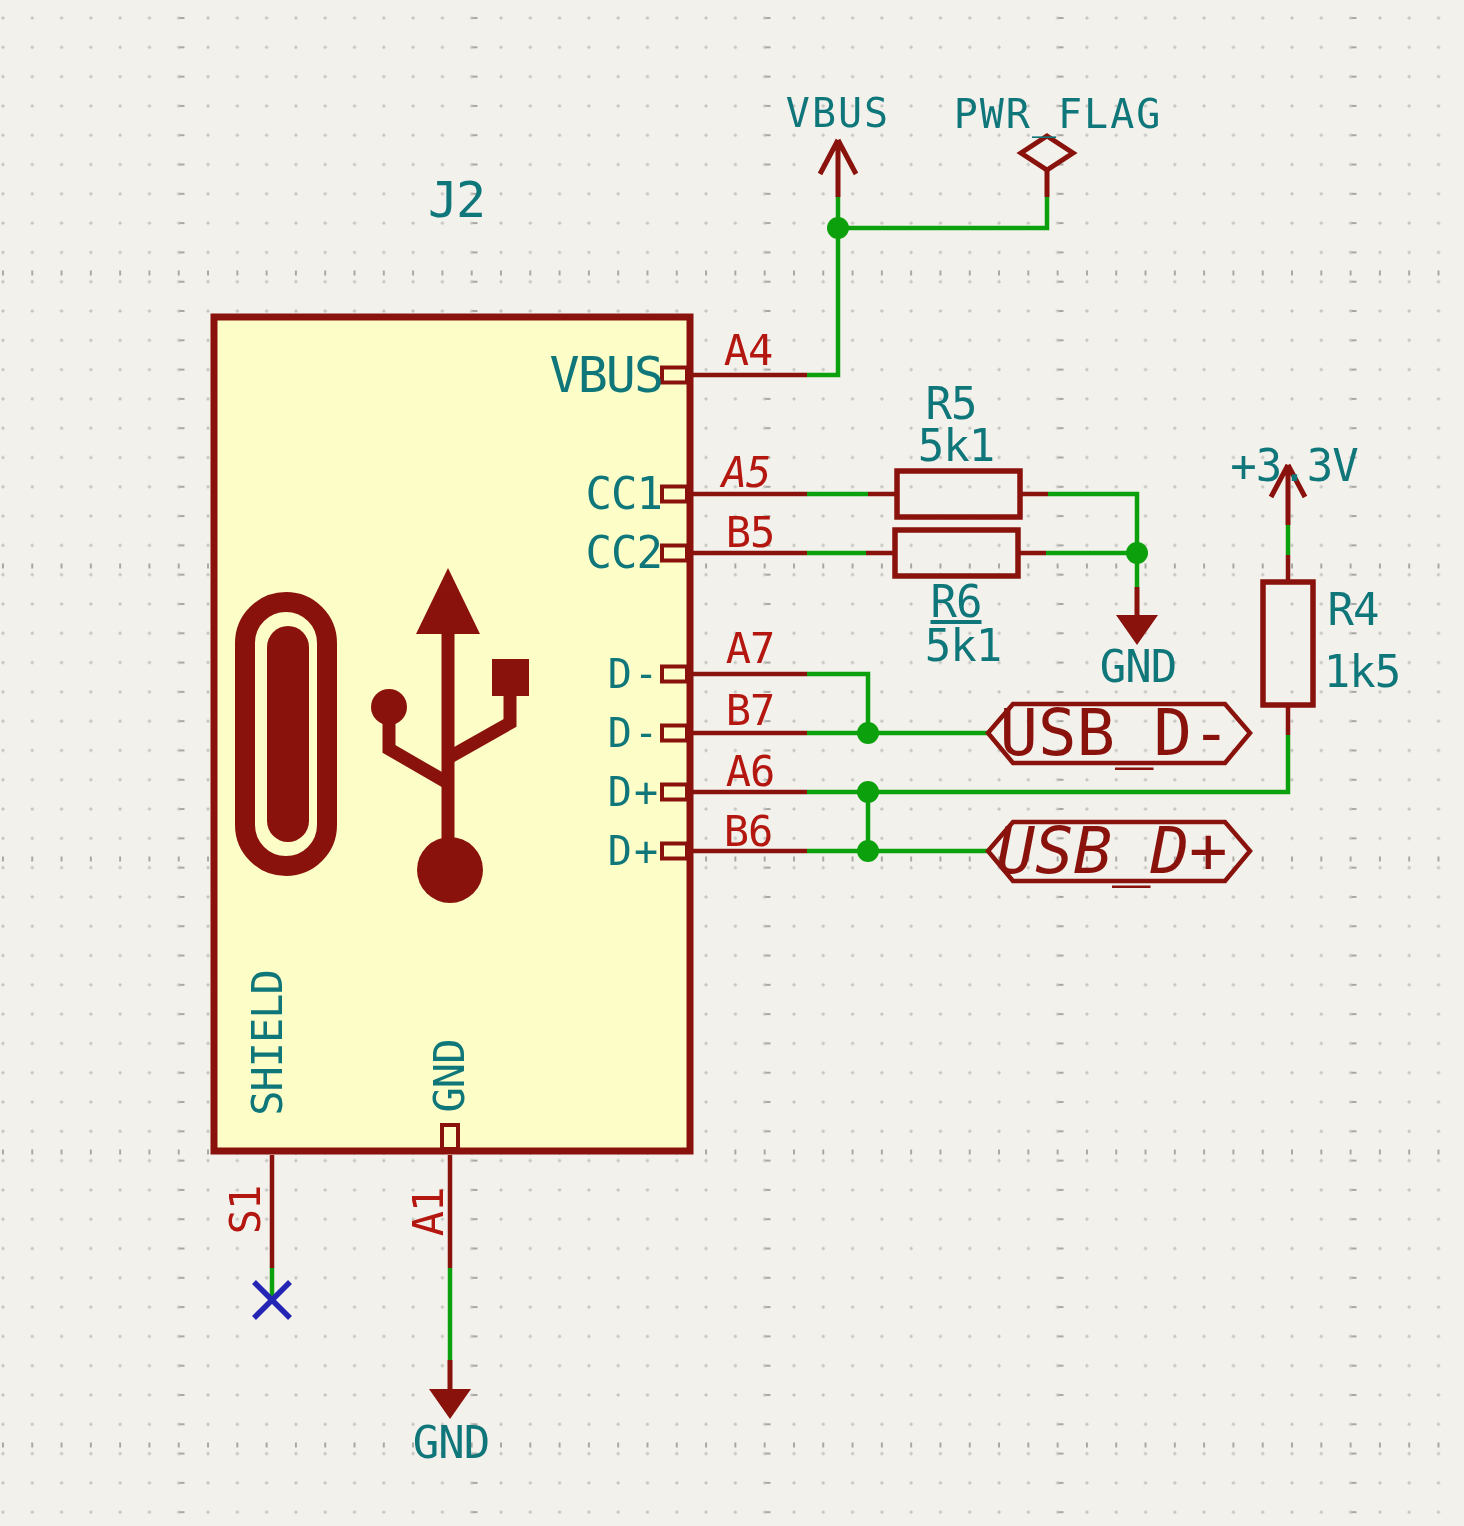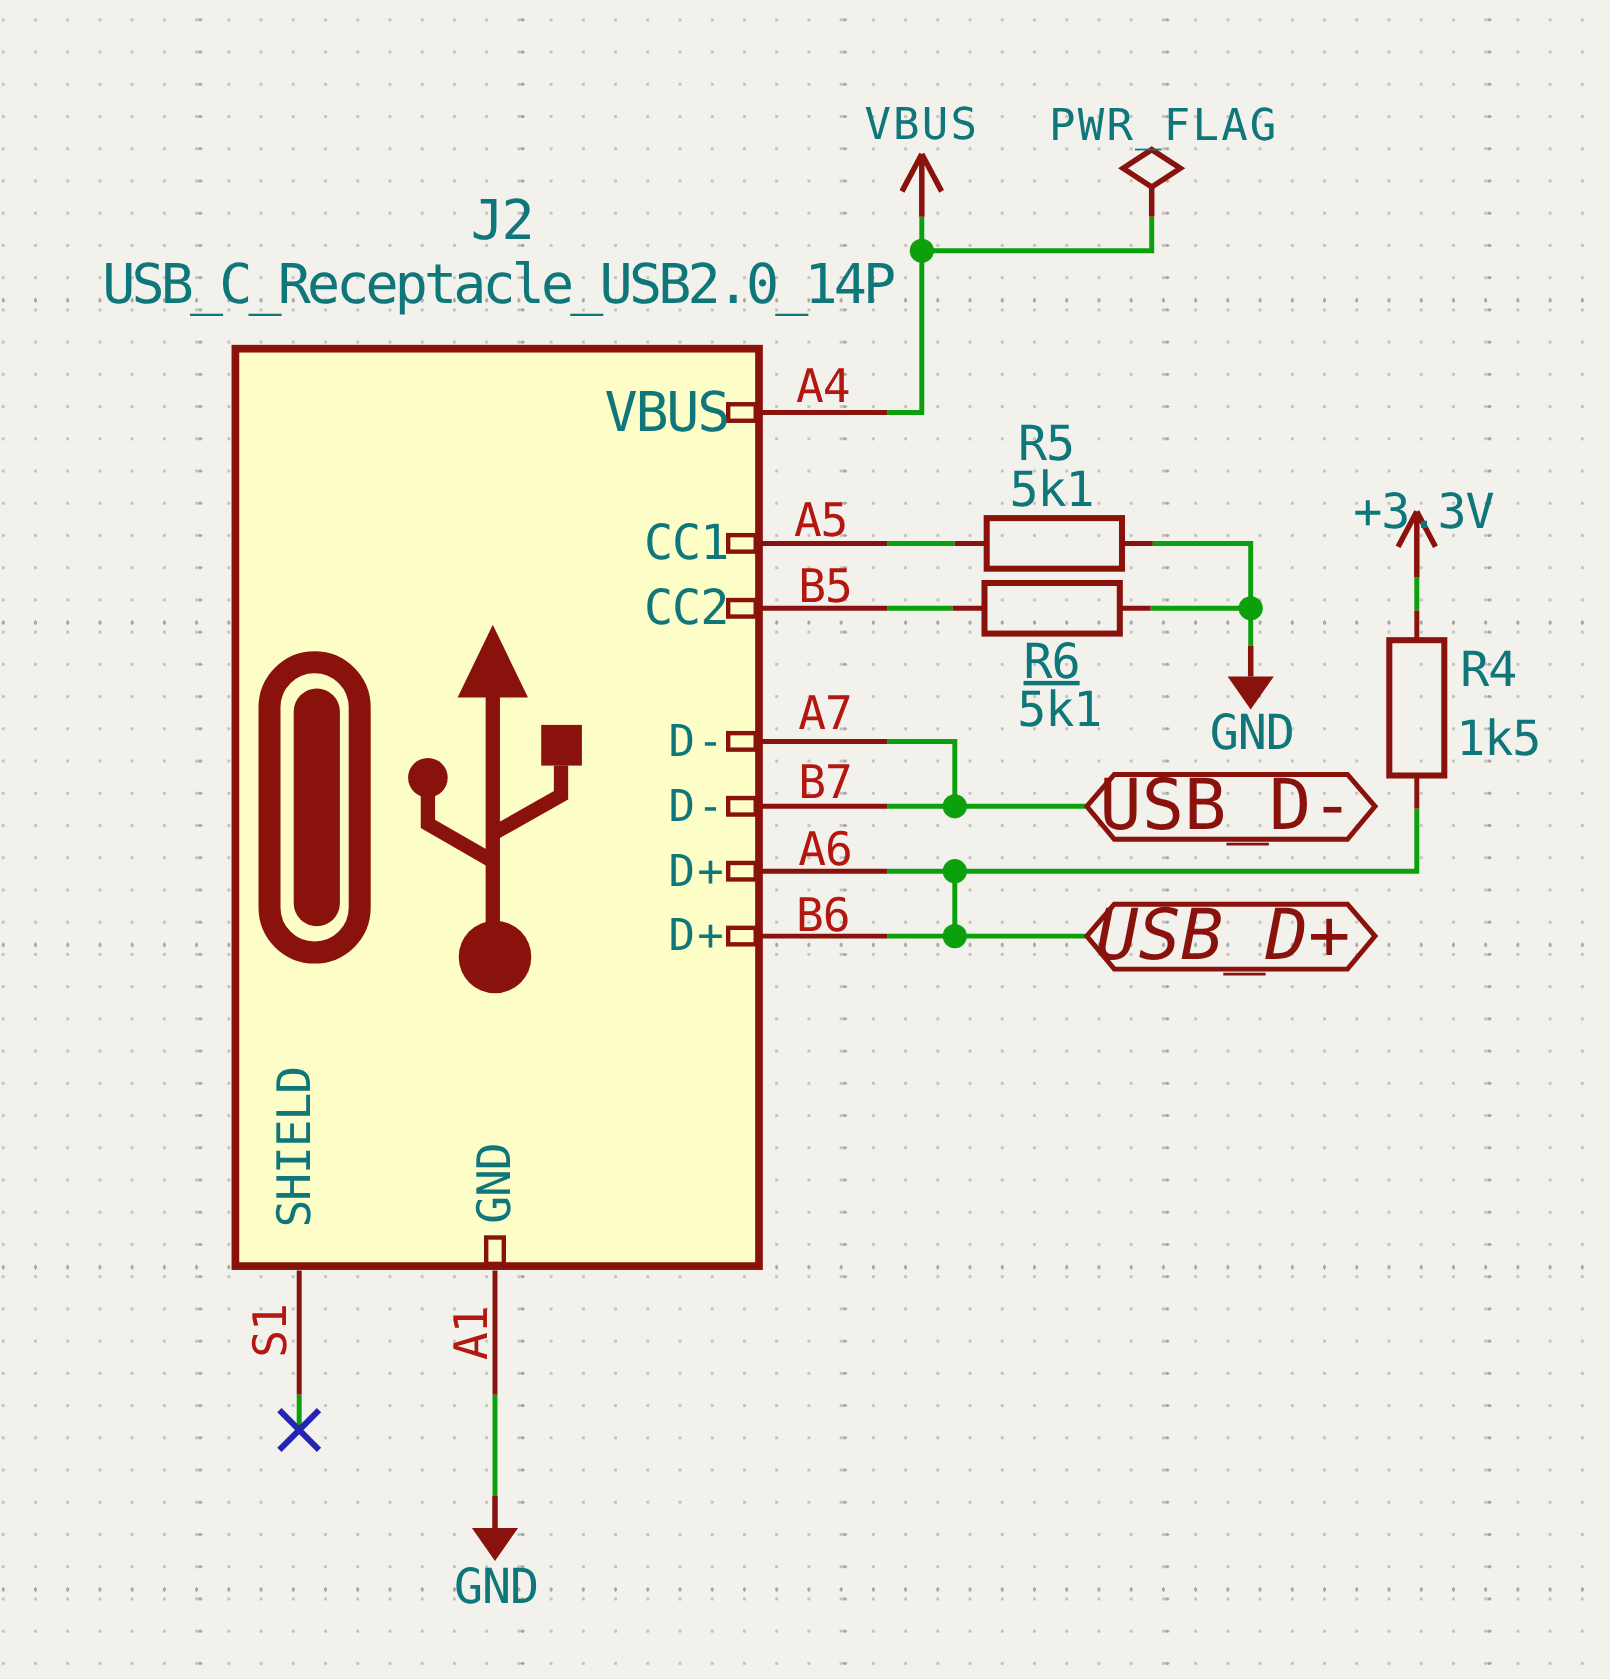--- a/index.html
+++ b/index.html
@@ -138,21 +138,20 @@
 
     <g>
       <polygon class="hier" points="988,733 1013,704 1225,704 1250,733 1225,763 1013,763"></polygon>
     </g>
     <g>
       <polygon class="hier" points="988,851 1013,822 1225,822 1250,851 1225,881 1013,881"></polygon>
     </g>
   </svg>
 
   <span class="t teal s50" style="left:456px;top:200px;">J2</span>
-  <span class="t teal title" style="left:452px;top:258px;">USB_C_Receptacle_USB2.0_14P</span>
 
   <span class="t teal s40" style="left:838px;top:113px;">VBUS</span>
   <span class="t teal s40" style="left:1058px;top:114px;">PWR_FLAG</span>
   <span class="t teal s44" style="left:1138px;top:667px;">GND</span>
   <span class="t teal s44" style="left:1294px;top:466px;">+3.3V</span>
   <span class="t teal s44" style="left:451px;top:1443px;">GND</span>
 
   <span class="t teal s44" style="left:951px;top:404px;">R5</span>
   <span class="t teal s44" style="left:956px;top:446px;">5k1</span>
   <span class="t teal s44" style="left:956px;top:602px;text-decoration:underline;">R6</span>
@@ -164,21 +163,21 @@
   <span class="t tr teal s44" style="left:662px;top:494px;">CC1</span>
   <span class="t tr teal s44" style="left:662px;top:553px;">CC2</span>
   <span class="t tr teal dnm" style="left:660px;top:674px;">D-</span>
   <span class="t tr teal dnm" style="left:660px;top:733px;">D-</span>
   <span class="t tr teal dnm" style="left:660px;top:792px;">D+</span>
   <span class="t tr teal dnm" style="left:660px;top:851px;">D+</span>
   <span class="t rot teal s42" style="left:268px;top:1043px;">SHIELD</span>
   <span class="t rot teal s42" style="left:450px;top:1076px;">GND</span>
 
   <span class="t red s42" style="left:748px;top:351px;">A4</span>
-  <span class="t red s42" style="left:746px;top:473px;">A5</span>
+  <span class="t red s42" style="left:746px;top:473px;font-style:italic;">A5</span>
   <span class="t red s42" style="left:750px;top:533px;">B5</span>
   <span class="t red s42" style="left:750px;top:649px;">A7</span>
   <span class="t red s42" style="left:750px;top:711px;">B7</span>
   <span class="t red s42" style="left:750px;top:772px;">A6</span>
   <span class="t red s42" style="left:748px;top:832px;">B6</span>
   <span class="t rot red s42" style="left:246px;top:1210px;">S1</span>
   <span class="t rot red s42" style="left:429px;top:1212px;">A1</span>
 
   <span class="t maroon s49" style="left:1115px;top:733px;">USB_D-</span>
   <span class="t maroon s49" style="left:1112px;top:851px;font-style:italic;">USB_D+</span>

